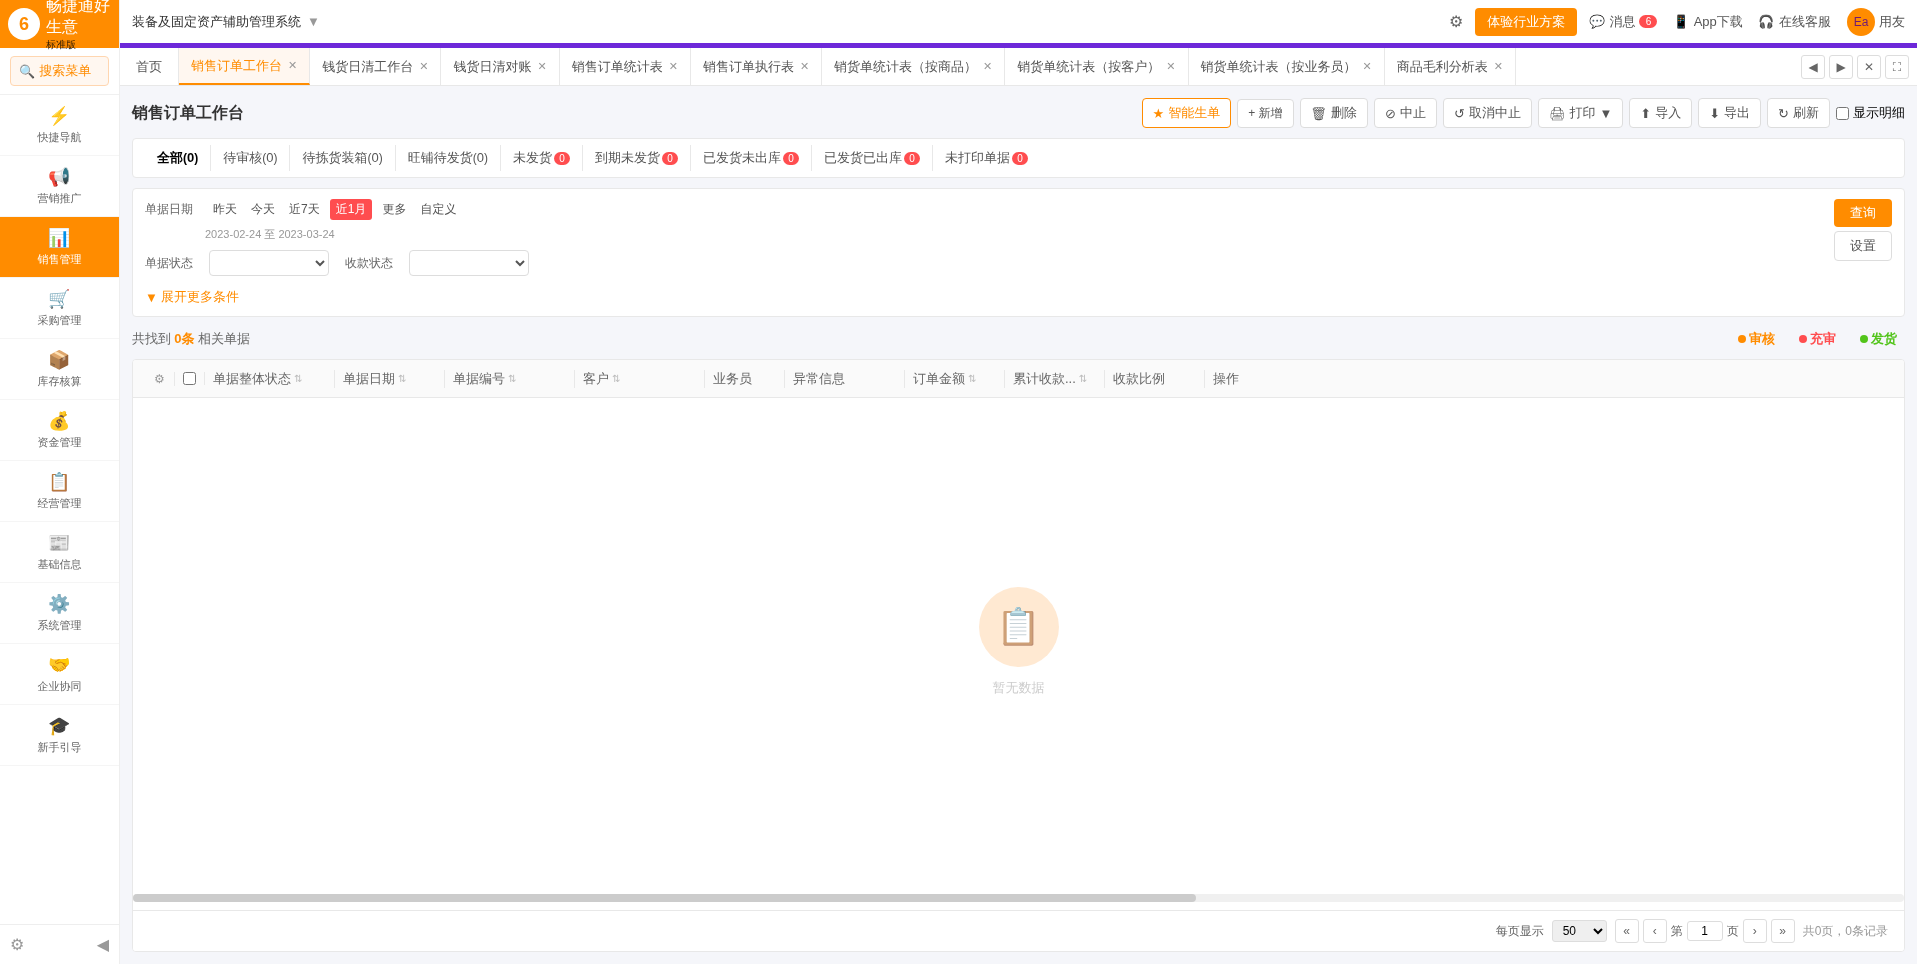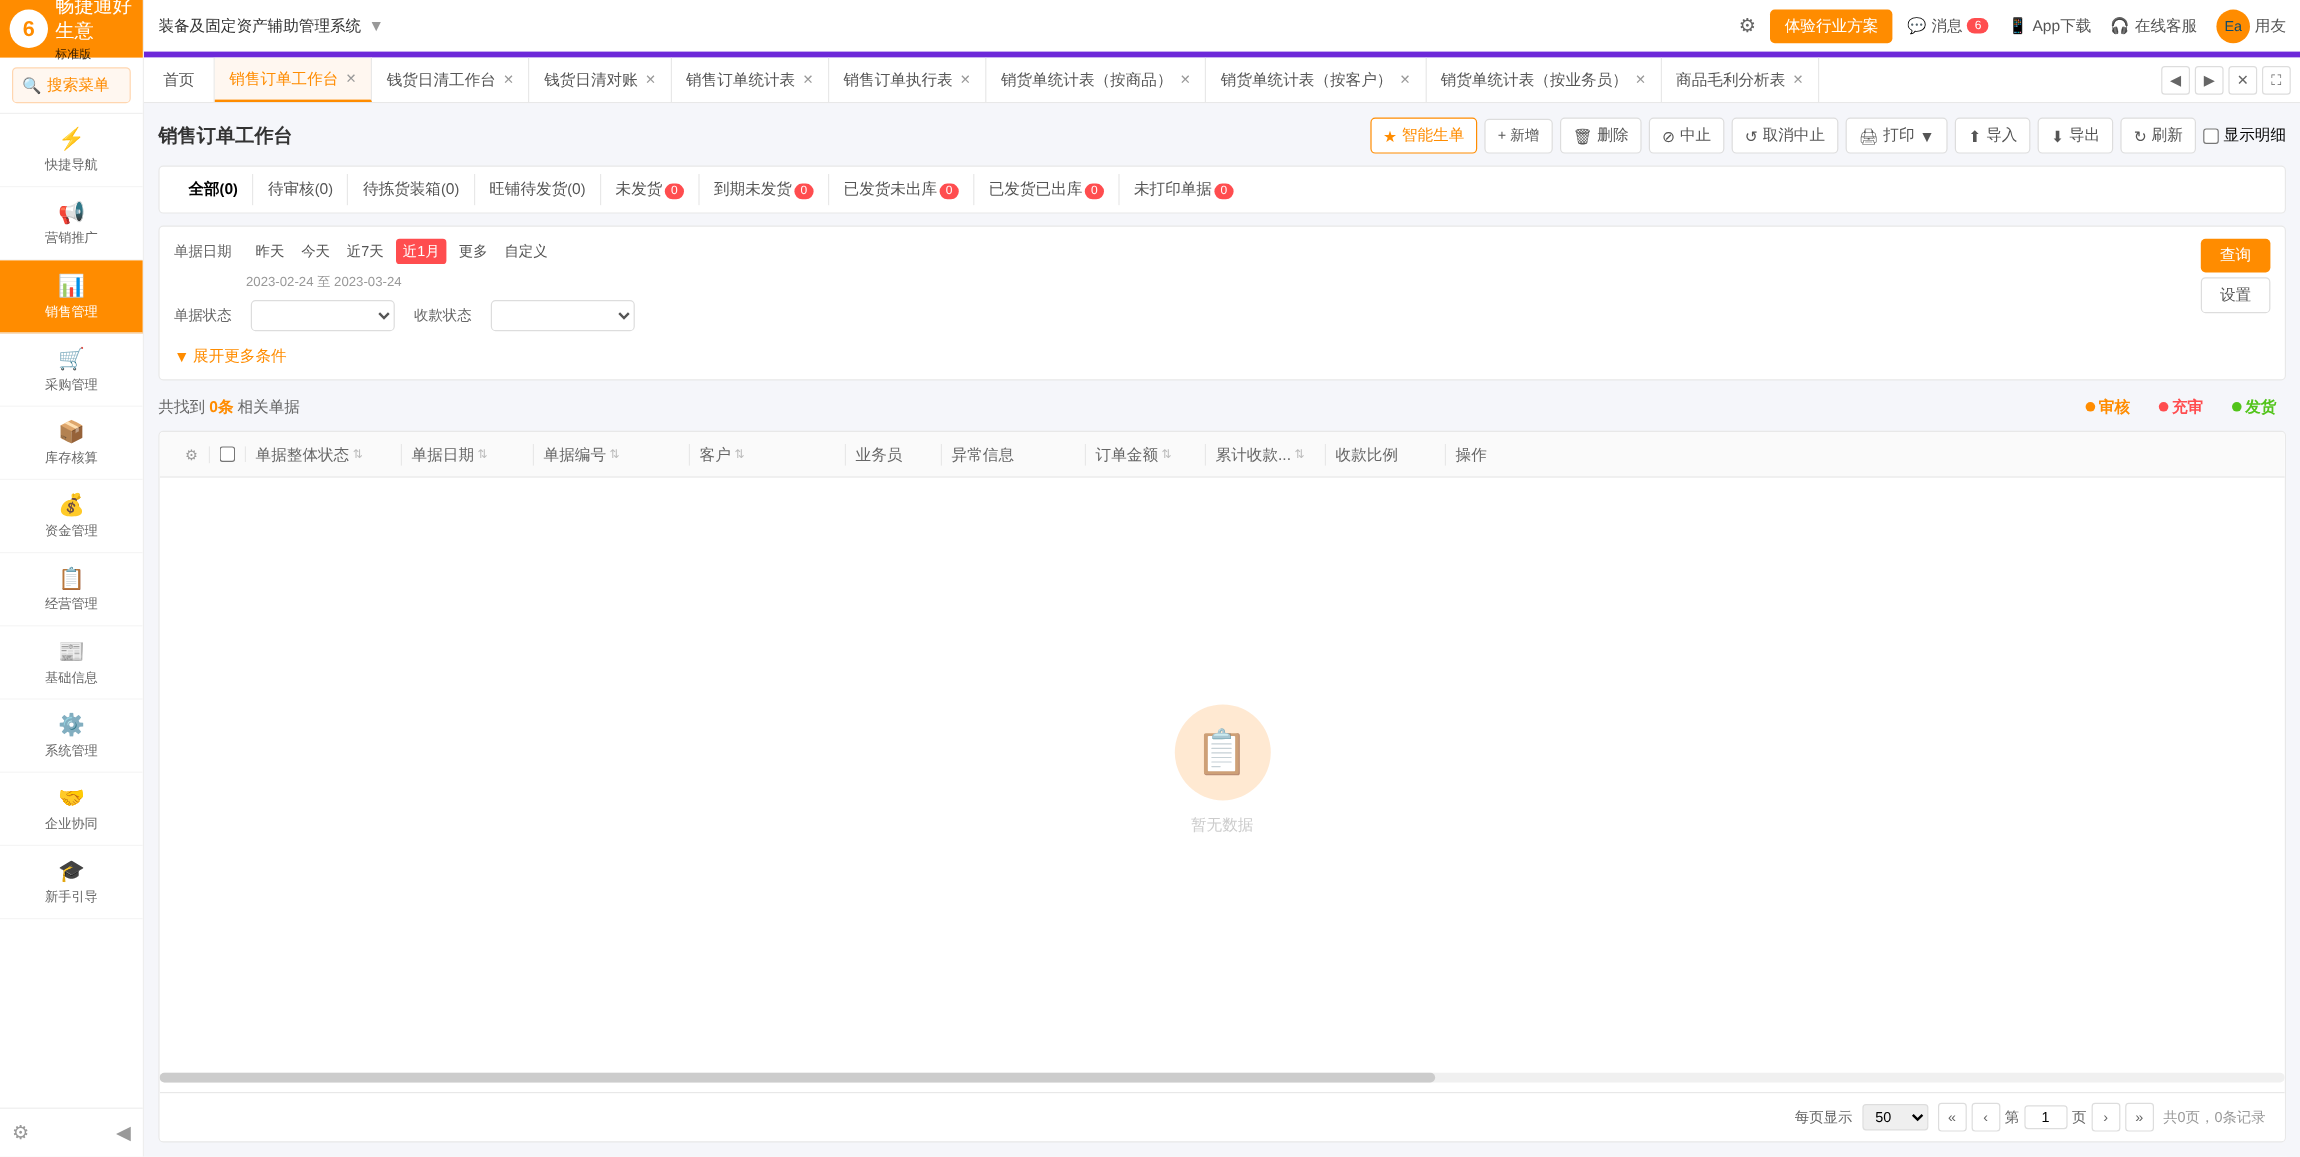--- a/index.html
+++ b/index.html
@@ -25,21 +25,21 @@
 
     
     .header { height: 48px; background: #fff; border-bottom: 5px solid #6d28d9; display: flex; align-items: center; padding: 0 12px; gap: 12px; }
     .header-system { display: flex; align-items: center; gap: 6px; color: #333; font-size: 13px; flex: 1; }
     .header-system-arrow { color: #999; }
     .header-solution { background: #ff8c00; color: #fff; border: none; border-radius: 4px; padding: 5px 12px; cursor: pointer; font-size: 13px; }
     .header-gear { color: #666; font-size: 16px; cursor: pointer; }
     .header-right { display: flex; align-items: center; gap: 16px; margin-left: auto; }
     .header-right-item { display: flex; align-items: center; gap: 4px; color: #555; cursor: pointer; font-size: 12px; }
     .header-right-badge { background: #ff4d4f; color: #fff; border-radius: 10px; font-size: 10px; padding: 1px 5px; min-width: 18px; text-align: center; }
-    .header-avatar { width: 28px; height: 28px; background: #ff8c00; border-radius: 50%; display: flex; align-items: center; justify-content: center; color: #0c4a6e; font-size: 12px; }
+    .header-avatar { width: 28px; height: 28px; background: #ff8c00; border-radius: 50%; display: flex; align-items: center; justify-content: center; color: #701a75; font-size: 12px; }
 
     
     .tabbar { background: #fff; border-bottom: 1px solid #e8e8e8; display: flex; align-items: center; height: 38px; overflow: hidden; }
     .tab-home { padding: 0 16px; height: 100%; display: flex; align-items: center; color: #555; cursor: pointer; font-size: 13px; border-right: 1px solid #e8e8e8; }
     .tab-item { padding: 0 12px; height: 100%; display: flex; align-items: center; gap: 6px; color: #555; cursor: pointer; font-size: 12px; border-right: 1px solid #e8e8e8; white-space: nowrap; }
     .tab-item.active { background: #fff7f0; color: #ff8c00; border-bottom: 2px solid #ff8c00; }
     .tab-close { color: #999; font-size: 11px; cursor: pointer; }
     .tab-controls { display: flex; align-items: center; margin-left: auto; padding: 0 8px; gap: 4px; }
     .tab-arrow { width: 24px; height: 24px; display: flex; align-items: center; justify-content: center; cursor: pointer; color: #666; border: 1px solid #ddd; border-radius: 3px; font-size: 12px; }
 

